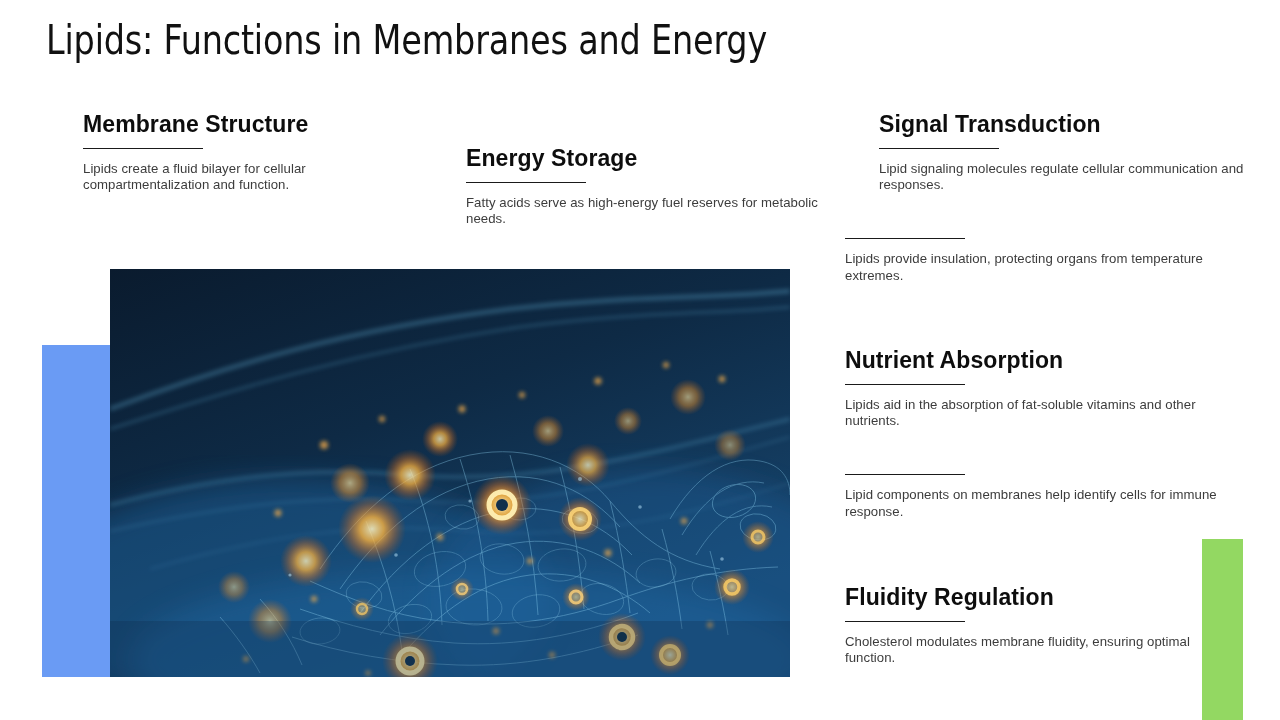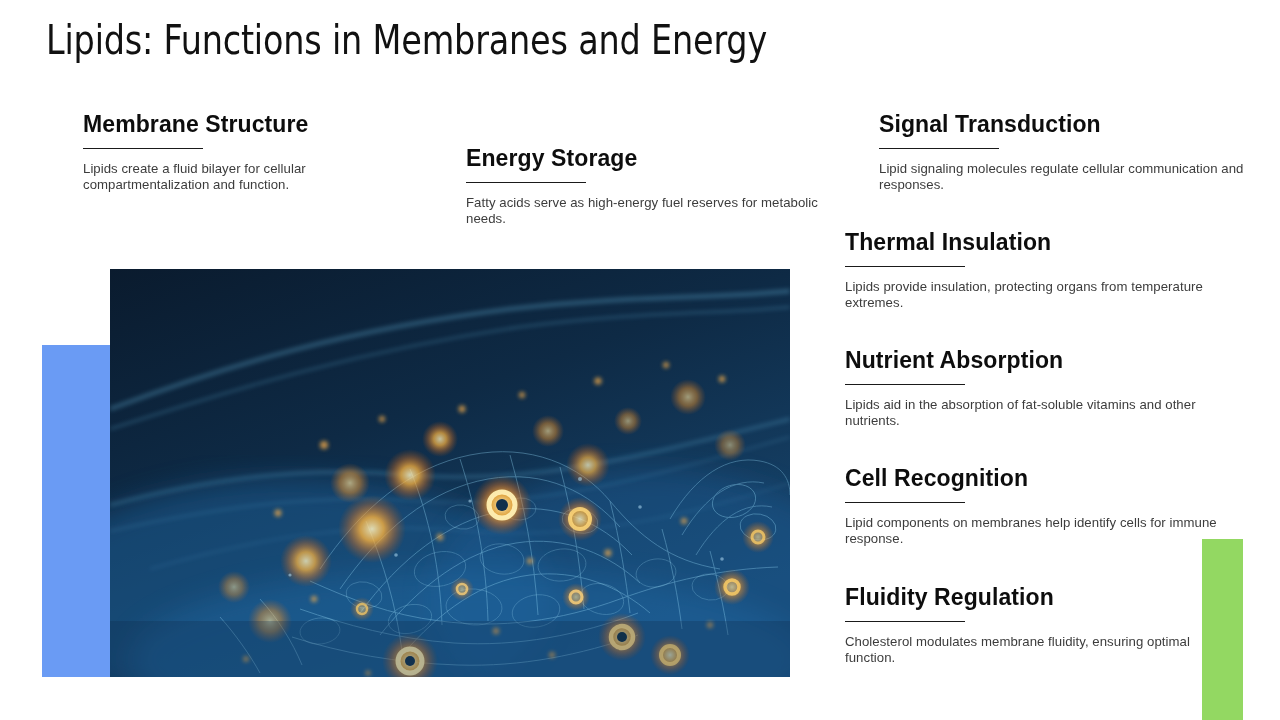--- a/index.html
+++ b/index.html
@@ -124,33 +124,31 @@
   <div class="card-body">Fatty acids serve as high-energy fuel reserves for metabolic needs.</div>
 </div>
 
 <div class="card" id="card-signal-transduction">
   <div class="card-heading">Signal Transduction</div>
   <div class="card-rule"></div>
   <div class="card-body">Lipid signaling molecules regulate cellular communication and responses.</div>
 </div>
 
 <div class="card" id="card-thermal-insulation">
-  <div class="card-heading">Thermal Insulation</div>
   <div class="card-rule"></div>
   <div class="card-body">Lipids provide insulation, protecting organs from temperature extremes.</div>
 </div>
 
 <div class="card" id="card-nutrient-absorption">
   <div class="card-heading">Nutrient Absorption</div>
   <div class="card-rule"></div>
   <div class="card-body">Lipids aid in the absorption of fat-soluble vitamins and other nutrients.</div>
 </div>
 
 <div class="card" id="card-cell-recognition">
-  <div class="card-heading">Cell Recognition</div>
   <div class="card-rule"></div>
   <div class="card-body">Lipid components on membranes help identify cells for immune response.</div>
 </div>
 
 <div class="card" id="card-fluidity-regulation">
   <div class="card-heading">Fluidity Regulation</div>
   <div class="card-rule"></div>
   <div class="card-body">Cholesterol modulates membrane fluidity, ensuring optimal function.</div>
 </div>
 

